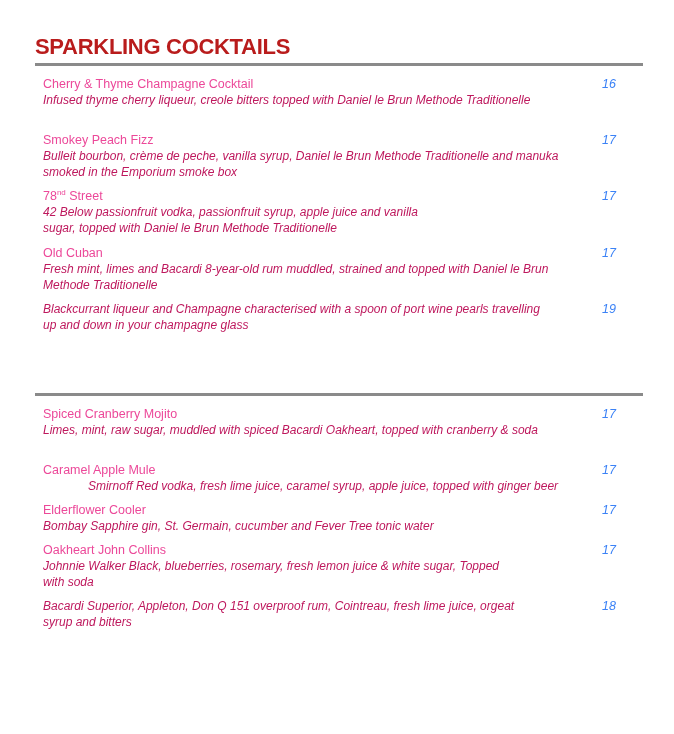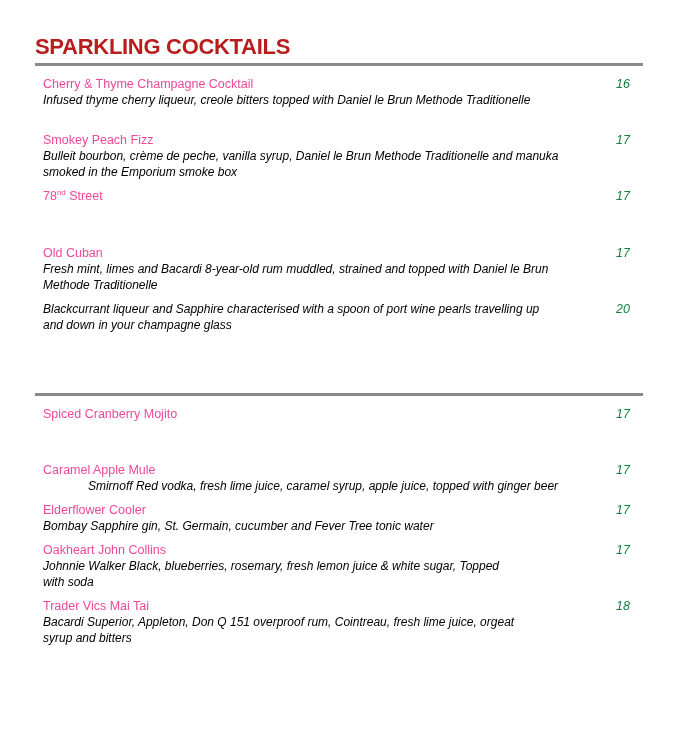--- a/index.html
+++ b/index.html
@@ -49,32 +49,32 @@
     }
     .item-name sup {
       font-size: 8px;
       line-height: 0;
       vertical-align: super;
     }
     .item-desc {
       font-size: 12px;
       font-style: italic;
       line-height: 16px;
-      color: #000000;
+      color: #be185d;
       display: block;
       max-width: 545px;
     }
     .item-price {
       position: absolute;
-      right: 13px;
+      right: 27px;
       top: 0;
       font-size: 12.5px;
       font-style: italic;
       line-height: 16px;
-      color: #15803d;
+      color: #3b82f6;
     }
   </style>
 </head>
 <body>
 
 <div class="section" style="top:34px;">
   <h2 class="section-title">SPARKLING COCKTAILS</h2>
   <div class="rule"></div>
 
   <div class="item" style="height:56px;">
@@ -84,40 +84,42 @@
   </div>
 
   <div class="item" style="height:56px;">
     <span class="item-name">Smokey Peach Fizz</span>
     <span class="item-desc" style="max-width:540px;">Bulleit bourbon, crème de peche, vanilla syrup, Daniel le Brun Methode Traditionelle and manuka smoked in the Emporium smoke box</span>
     <span class="item-price">17</span>
   </div>
 
   <div class="item" style="height:57px;">
     <span class="item-name"><span>78</span><sup>nd</sup><span> Street</span></span>
+    <span class="item-desc" style="max-width:400px;">42 Below passionfruit vodka, passionfruit syrup, apple juice and vanilla sugar, topped with Daniel le Brun Methode Traditionelle</span>
     <span class="item-price">17</span>
   </div>
 
   <div class="item" style="height:56px;">
     <span class="item-name">Old Cuban</span>
     <span class="item-desc" style="max-width:550px;">Fresh mint, limes and Bacardi 8-year-old rum muddled, strained and topped with Daniel le Brun Methode Traditionelle</span>
     <span class="item-price">17</span>
   </div>
 
   <div class="item" style="height:56px;">
-    <span class="item-desc" style="max-width:510px;">Blackcurrant liqueur and Sapphire characterised with a spoon of port wine pearls travelling up and down in your champagne glass</span>
-    <span class="item-price">20</span>
+    <span class="item-desc" style="max-width:510px;">Blackcurrant liqueur and Champagne characterised with a spoon of port wine pearls travelling up and down in your champagne glass</span>
+    <span class="item-price">19</span>
   </div>
 </div>
 
 <div class="section" style="top:390px;">
   <div class="rule"></div>
 
   <div class="item" style="height:56px;">
     <span class="item-name">Spiced Cranberry Mojito</span>
+    <span class="item-desc" style="max-width:535px;">Limes, mint, raw sugar, muddled with spiced Bacardi Oakheart, topped with cranberry &amp; soda</span>
     <span class="item-price">17</span>
   </div>
 
   <div class="item" style="height:40px;">
     <span class="item-name">Caramel Apple Mule</span>
     <span class="item-desc" style="max-width:560px;text-align:center;">Smirnoff Red vodka, fresh lime juice, caramel syrup, apple juice, topped with ginger beer</span>
     <span class="item-price">17</span>
   </div>
 
   <div class="item" style="height:40px;">
@@ -126,17 +128,16 @@
     <span class="item-price">17</span>
   </div>
 
   <div class="item" style="height:56px;">
     <span class="item-name">Oakheart John Collins</span>
     <span class="item-desc" style="max-width:475px;">Johnnie Walker Black, blueberries, rosemary, fresh lemon juice &amp; white sugar, Topped with soda</span>
     <span class="item-price">17</span>
   </div>
 
   <div class="item" style="height:56px;">
-    <span class="item-name">Trader Vics Mai Tai</span>
     <span class="item-desc" style="max-width:500px;">Bacardi Superior, Appleton, Don Q 151 overproof rum, Cointreau, fresh lime juice, orgeat syrup and bitters</span>
     <span class="item-price">18</span>
   </div>
 </div>
 
 </body></html>

